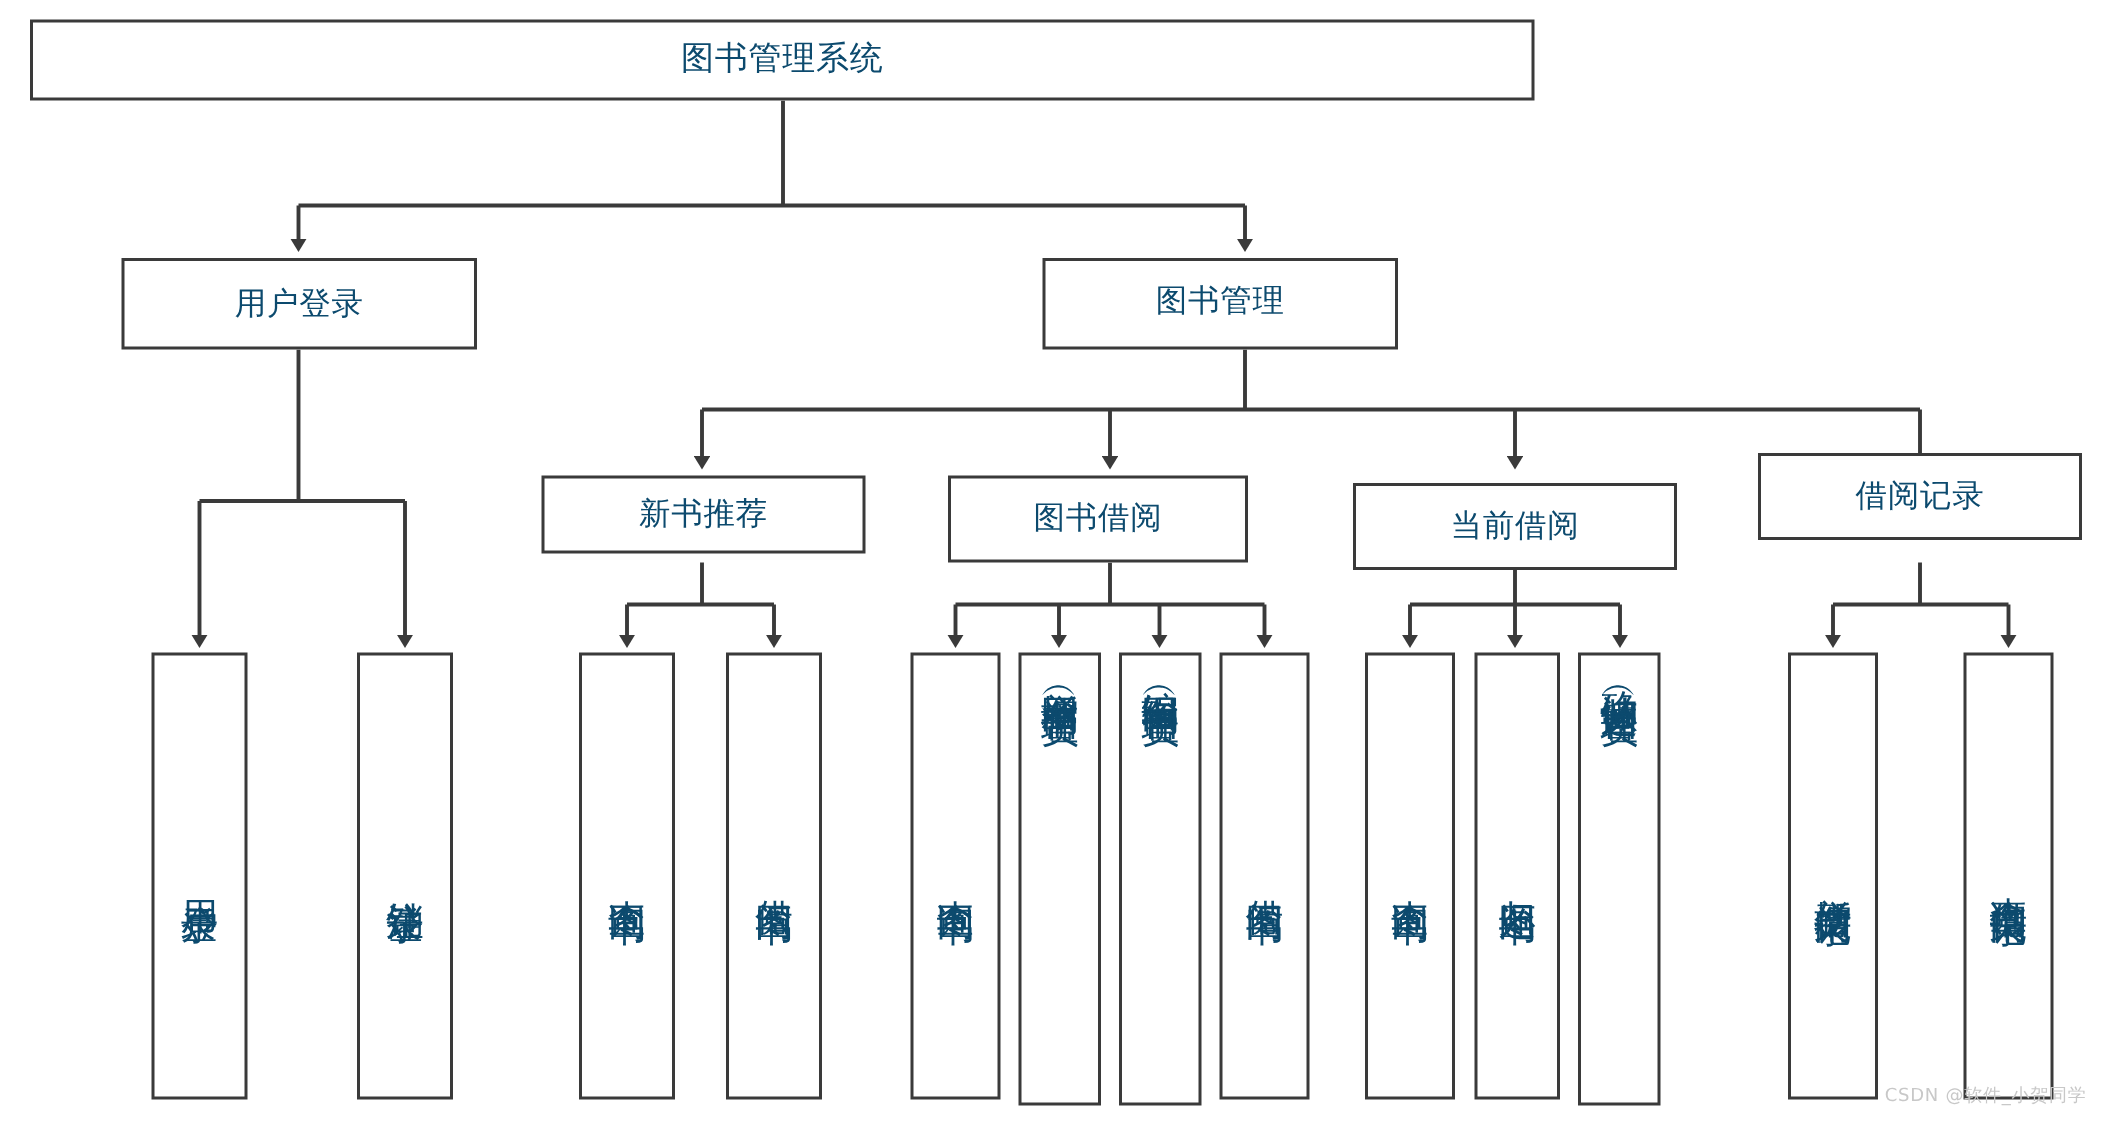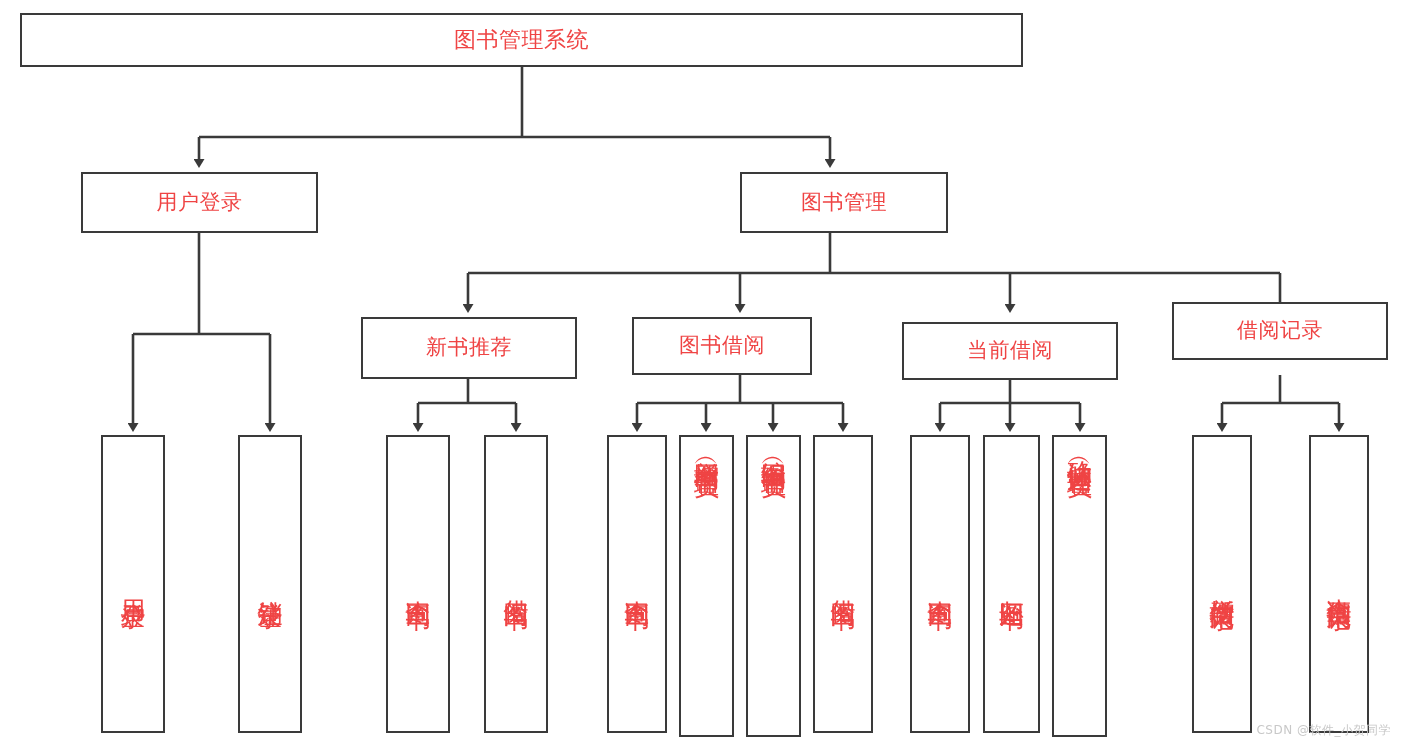--- a/index.html
+++ b/index.html
@@ -33,21 +33,21 @@
     border: 2px solid #3a3a3a;
     display: flex;
     align-items: center;
     justify-content: center;
     color: #4a4a4a;
     z-index: 2;
   }
   .node-label {
     display: block;
     text-align: center;
-    color: #ef4444;
+    color: #0c4a6e;
     letter-spacing: 0.5px;
   }
   
   .node.horiz .node-label {
     font-size: 21px;
     line-height: 1.1;
     writing-mode: horizontal-tb;
   }
   .node.root .node-label {
     font-size: 22px;
@@ -137,28 +137,28 @@
     </g>
   </svg>
 
   <div class="node horiz root" style="left:20px; top:13px; width:1003px; height:54px;">
     <span class="node-label">图书管理系统</span>
   </div>
 
   <div class="node horiz" style="left:81px; top:172px; width:237px; height:61px;">
     <span class="node-label">用户登录</span>
   </div>
-  <div class="node horiz" style="left:740px; top:172px; width:208px; height:61px;">
+  <div class="node horiz" style="left:695px; top:172px; width:237px; height:61px;font-family:Liberation Mono, monospace;">
     <span class="node-label">图书管理</span>
   </div>
 
-  <div class="node horiz" style="left:361px; top:317px; width:216px; height:62px;">
+  <div class="node horiz" style="left:361px; top:317px; width:216px; height:52px;">
     <span class="node-label">新书推荐</span>
   </div>
-  <div class="node horiz" style="left:632px; top:317px; width:180px; height:58px;">
+  <div class="node horiz" style="left:632px; top:317px; width:200px; height:58px;">
     <span class="node-label">图书借阅</span>
   </div>
   <div class="node horiz" style="left:902px; top:322px; width:216px; height:58px;">
     <span class="node-label">当前借阅</span>
   </div>
   <div class="node horiz" style="left:1172px; top:302px; width:216px; height:58px;">
     <span class="node-label">借阅记录</span>
   </div>
 
   <div class="node vert centered" style="left:101px; top:435px; width:64px; height:298px;">

